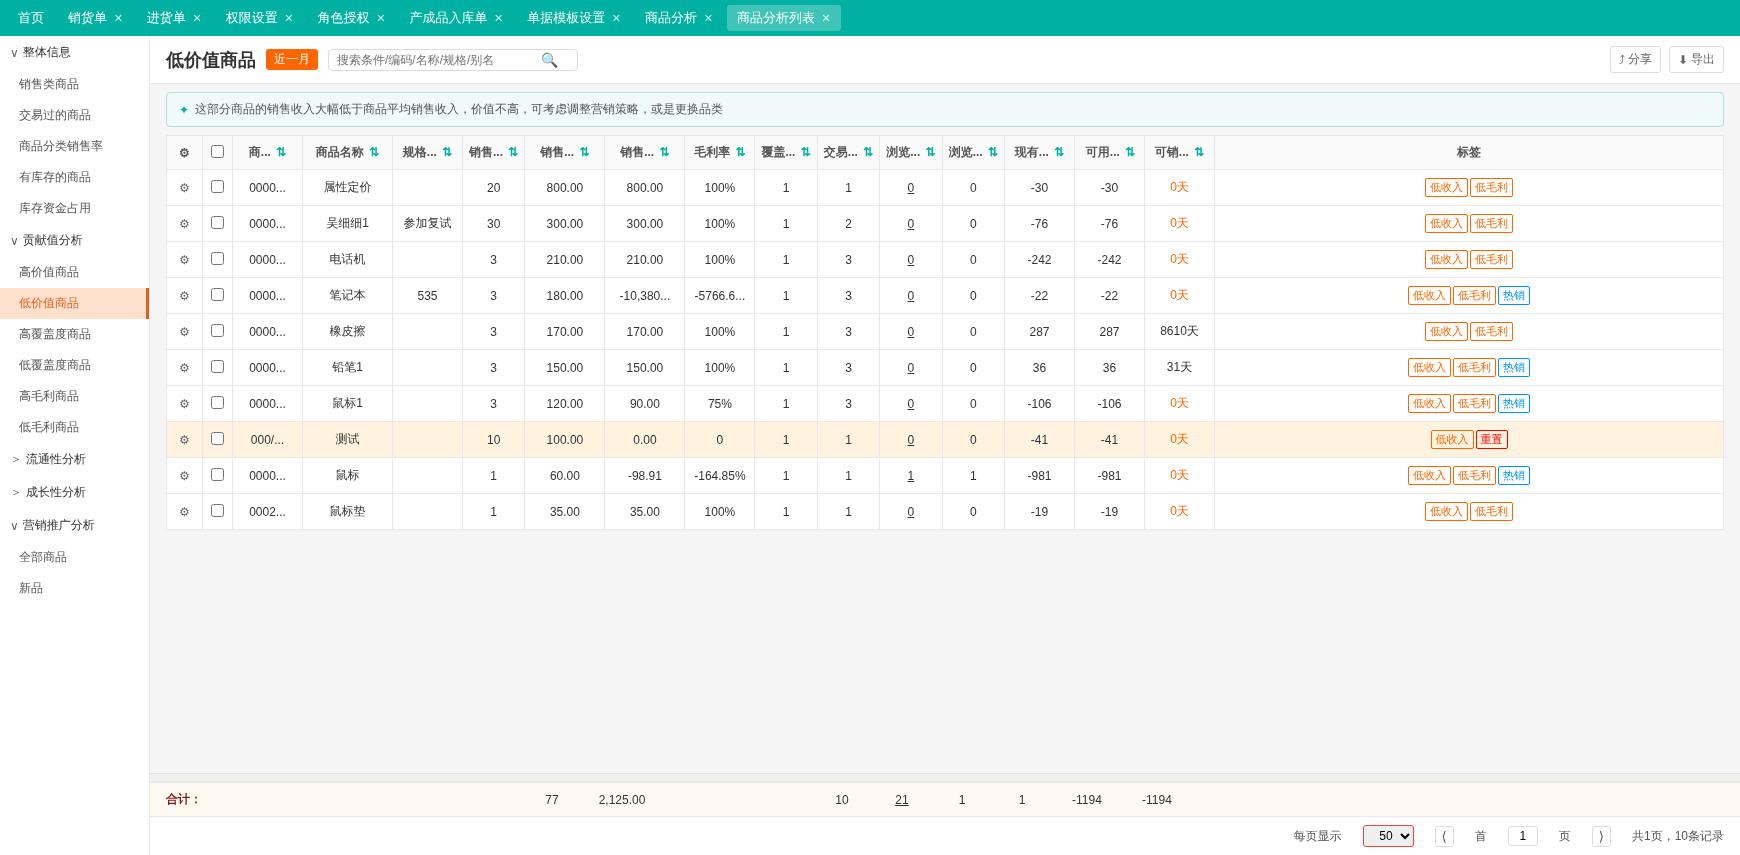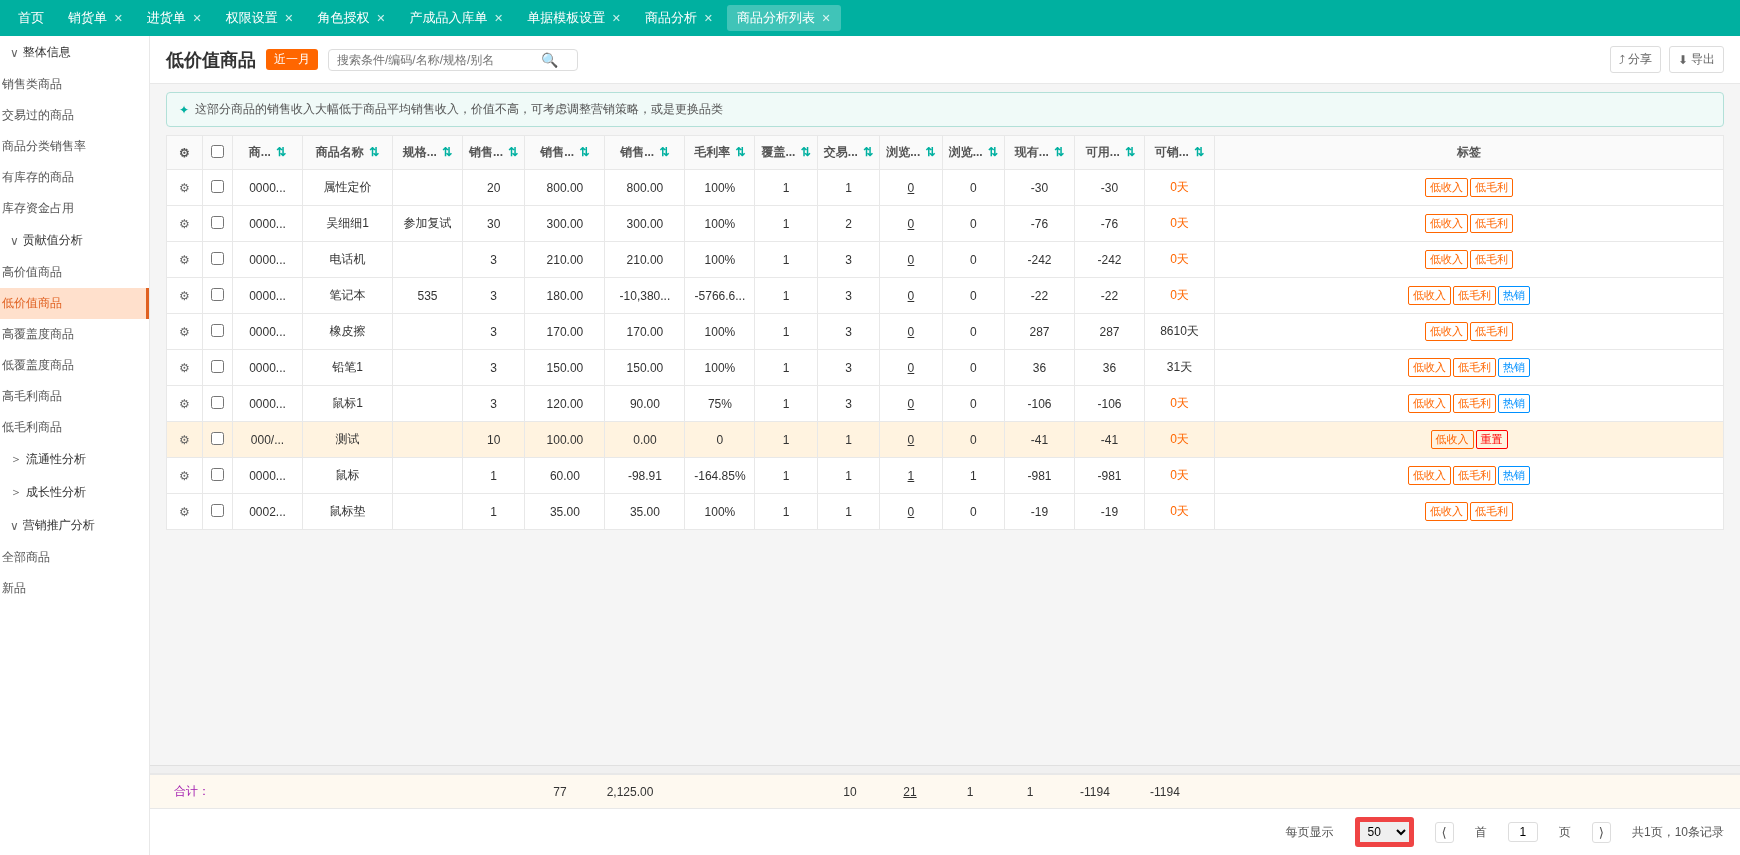--- a/index.html
+++ b/index.html
@@ -39,21 +39,21 @@
     .sidebar-section-header {
       display: flex;
       align-items: center;
       padding: 8px 10px;
       color: #333;
       font-size: 12px;
       cursor: pointer;
     }
     .sidebar-section-header .arrow { margin-right: 4px; color: #666; }
     .sidebar-item {
-      padding: 7px 2px;
+      padding: 7px 19px;
       cursor: pointer;
       color: #555;
       font-size: 12px;
     }
     .sidebar-item.active { background: #ffe0cc; color: #e06020; border-right: 3px solid #e06020; }
 
     
     .content-area {
       flex: 1;
       display: flex;
@@ -181,43 +181,43 @@
     
     .table-footer {
       background: #fef9f0;
       border-top: 2px solid #e8e8e8;
       padding: 8px 16px;
       display: flex;
       align-items: center;
       gap: 0;
     }
     .footer-label {
-      font-weight: normal;
-      color: #a21caf;
+      font-weight: bold;
+      color: #7f1d1d;
       min-width: 60px;
-      margin-left: 8px;
     }
 
     
     .pagination {
       background: #fff;
       border-top: 1px solid #e8e8e8;
       padding: 8px 16px;
       display: flex;
       align-items: center;
       justify-content: flex-end;
       gap: 21px;
       font-size: 12px;
       color: #555;
     }
     .page-select {
-      border: 5px solid #ef4444;
+      border: 1px solid #ef4444;
       border-radius: 3px;
       padding: 2px 4px;
       font-size: 12px;
+      text-align: right;
     }
     .page-btn {
       border: 1px solid #ddd;
       background: #fff;
       border-radius: 3px;
       padding: 2px 6px;
       cursor: pointer;
       color: #555;
     }
     .page-input {

